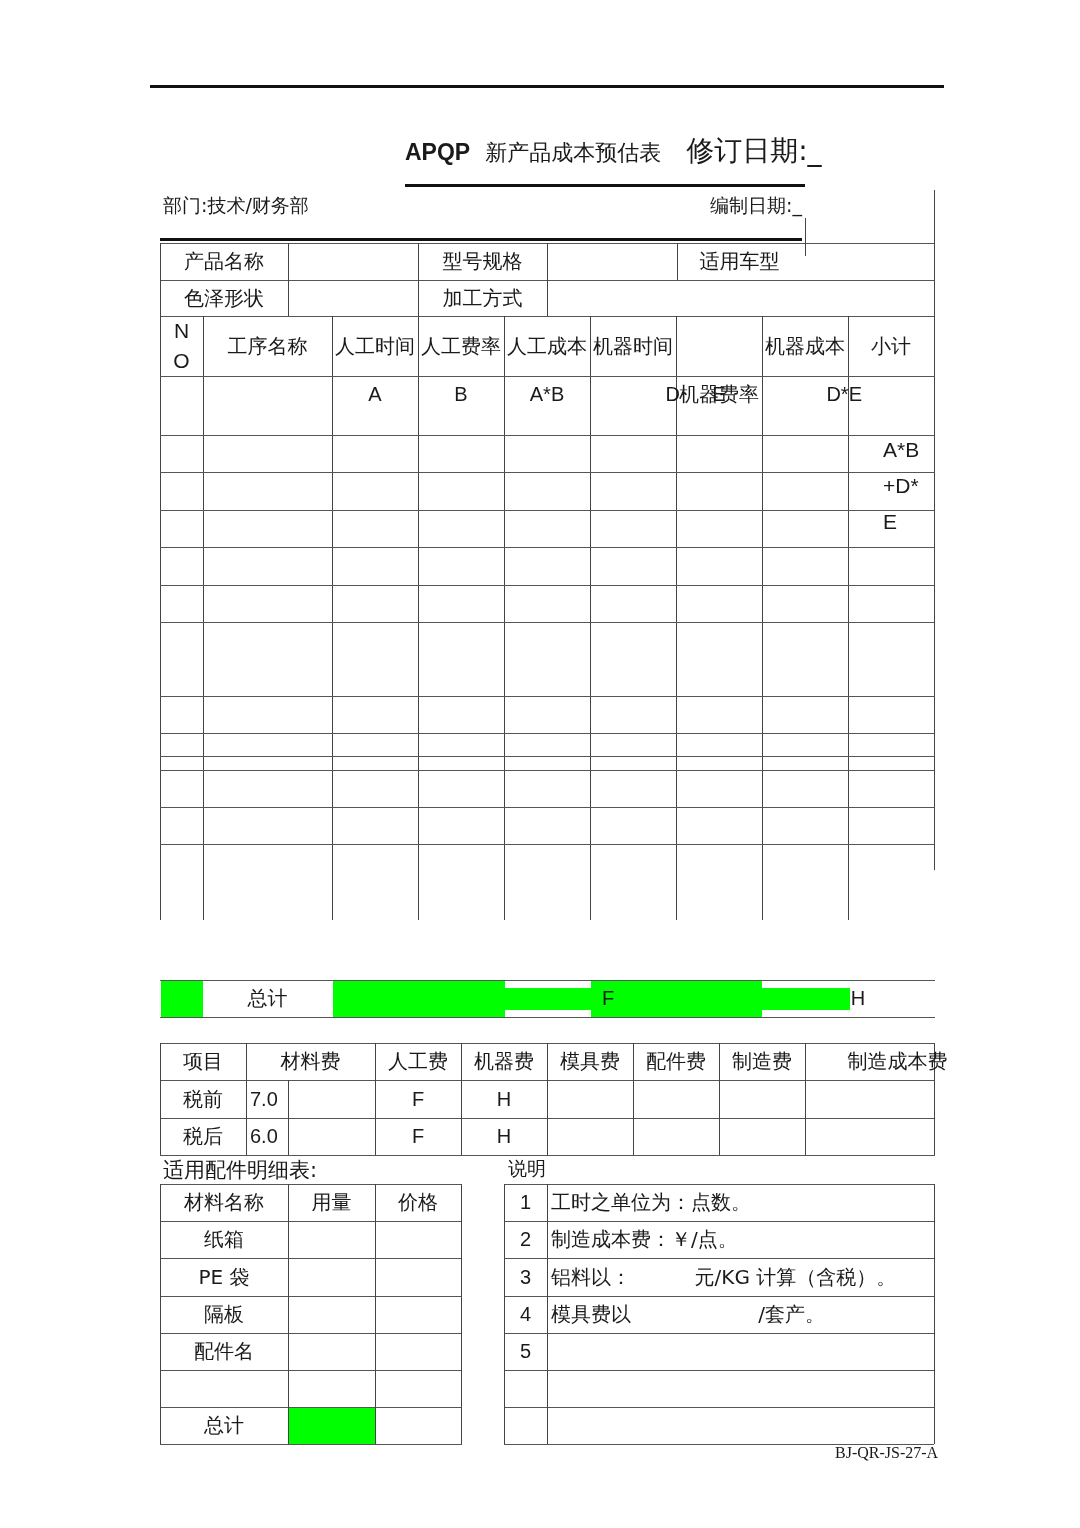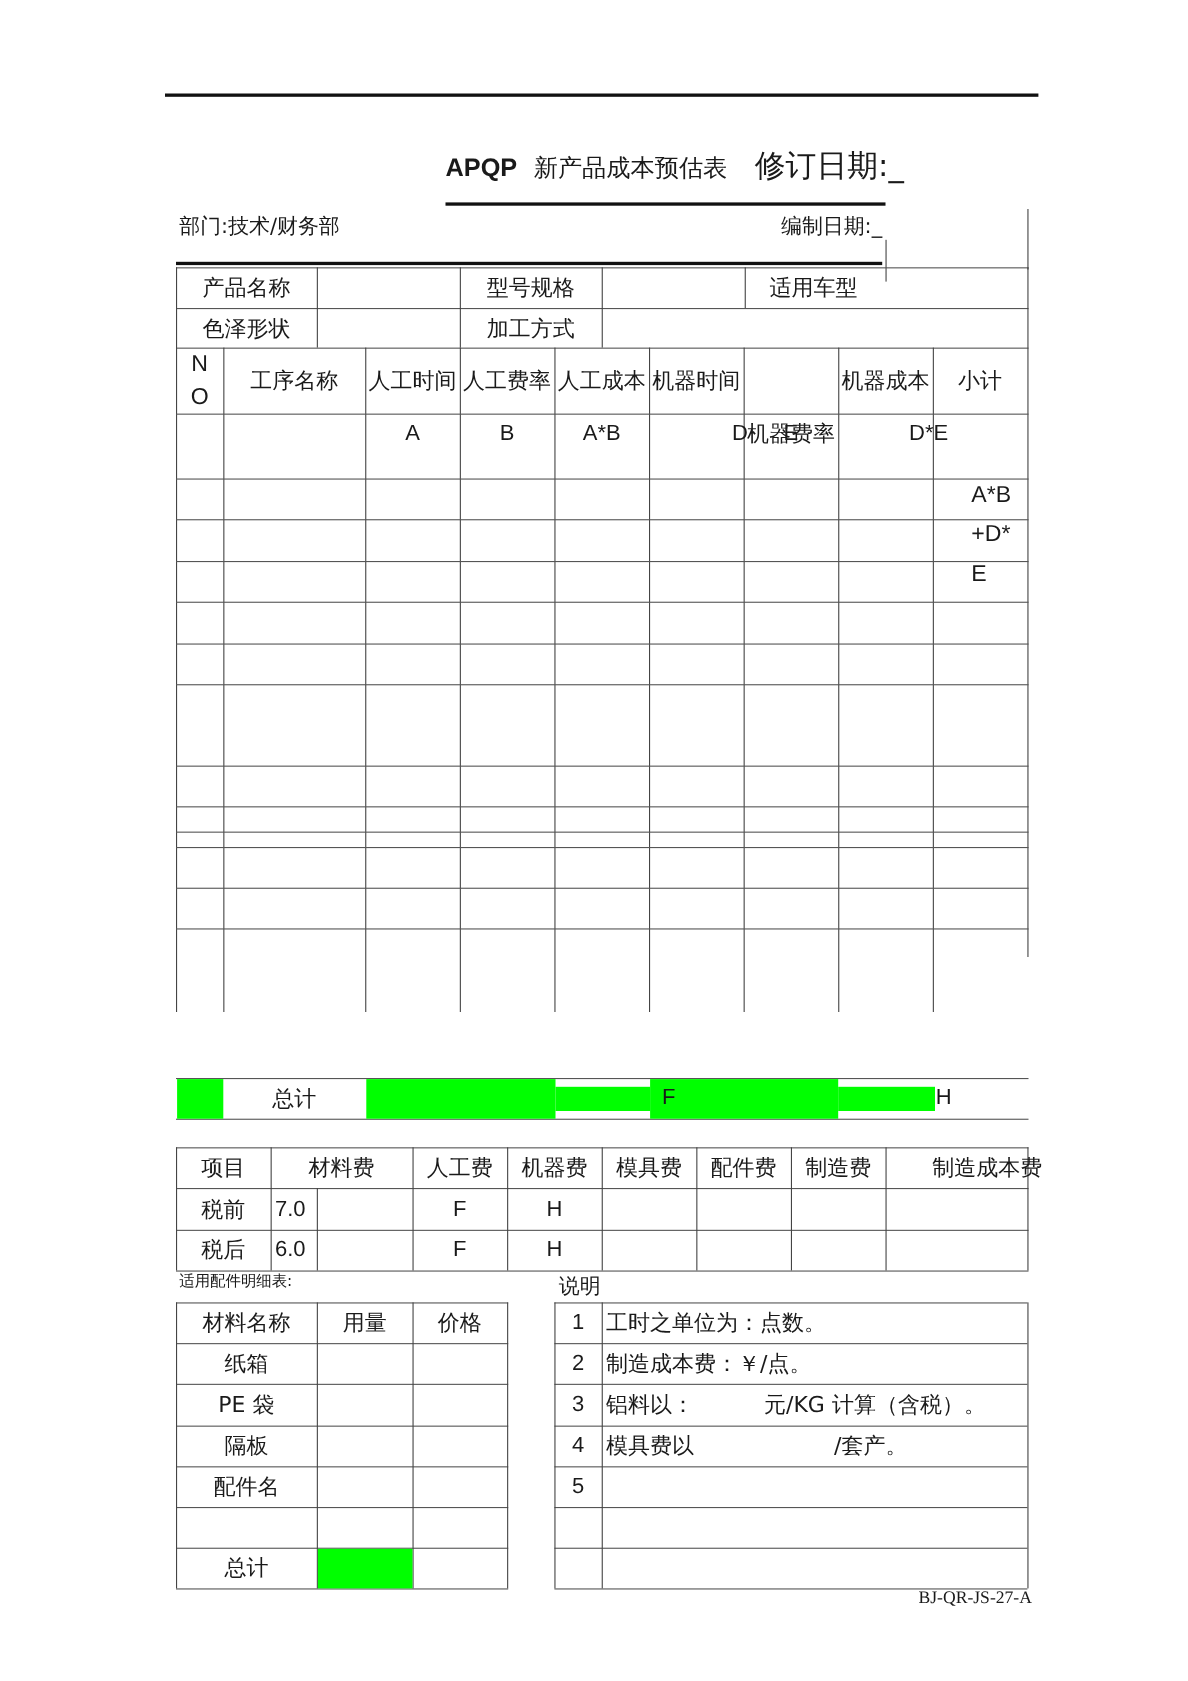--- a/index.html
+++ b/index.html
@@ -141,21 +141,21 @@
 <div class="cell" style="left:160px;top:1080px;width:86px;height:38px;">税前</div>
 <div class="cell latin left" style="left:247px;top:1080px;width:38px;height:38px;">7.0</div>
 <div class="cell latin" style="left:375px;top:1080px;width:86px;height:38px;">F</div>
 <div class="cell latin" style="left:461px;top:1080px;width:86px;height:38px;">H</div>
 
 <div class="cell" style="left:160px;top:1118px;width:86px;height:37px;">税后</div>
 <div class="cell latin left" style="left:247px;top:1118px;width:38px;height:37px;">6.0</div>
 <div class="cell latin" style="left:375px;top:1118px;width:86px;height:37px;">F</div>
 <div class="cell latin" style="left:461px;top:1118px;width:86px;height:37px;">H</div>
 
-<div class="abs" style="left:163px;top:1156px;font-size:14px;">适用配件明细表:</div>
+<div class="abs" style="left:163px;top:1156px;font-size:21px;">适用配件明细表:</div>
 <div class="hl" style="left:160px;top:1184px;width:302px;"></div>
 <div class="hl" style="left:160px;top:1221px;width:302px;"></div>
 <div class="hl" style="left:160px;top:1258px;width:302px;"></div>
 <div class="hl" style="left:160px;top:1296px;width:302px;"></div>
 <div class="hl" style="left:160px;top:1333px;width:302px;"></div>
 <div class="hl" style="left:160px;top:1370px;width:302px;"></div>
 <div class="hl" style="left:160px;top:1407px;width:302px;"></div>
 <div class="hl" style="left:160px;top:1444px;width:302px;"></div>
 <div class="vl" style="left:160px;top:1184px;height:260px;"></div>
 <div class="vl" style="left:288px;top:1184px;height:260px;"></div>

